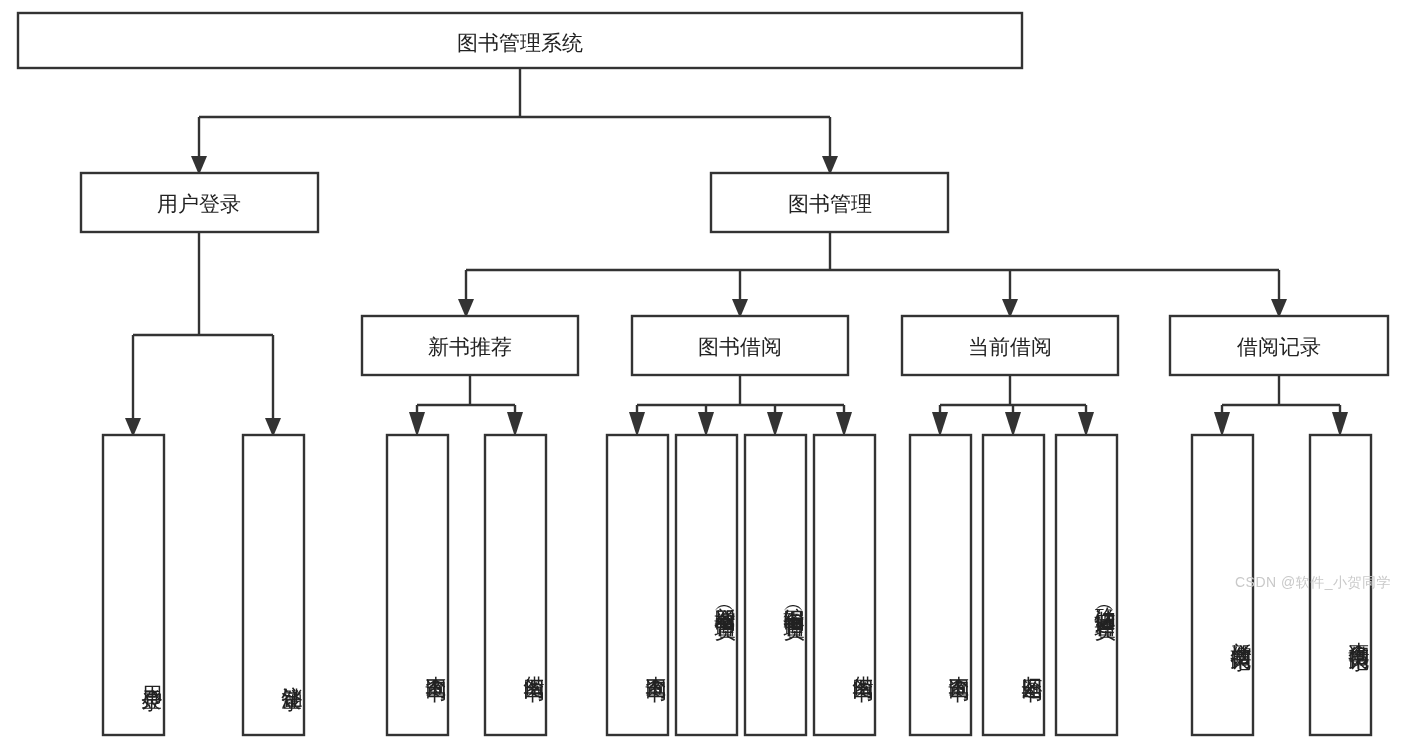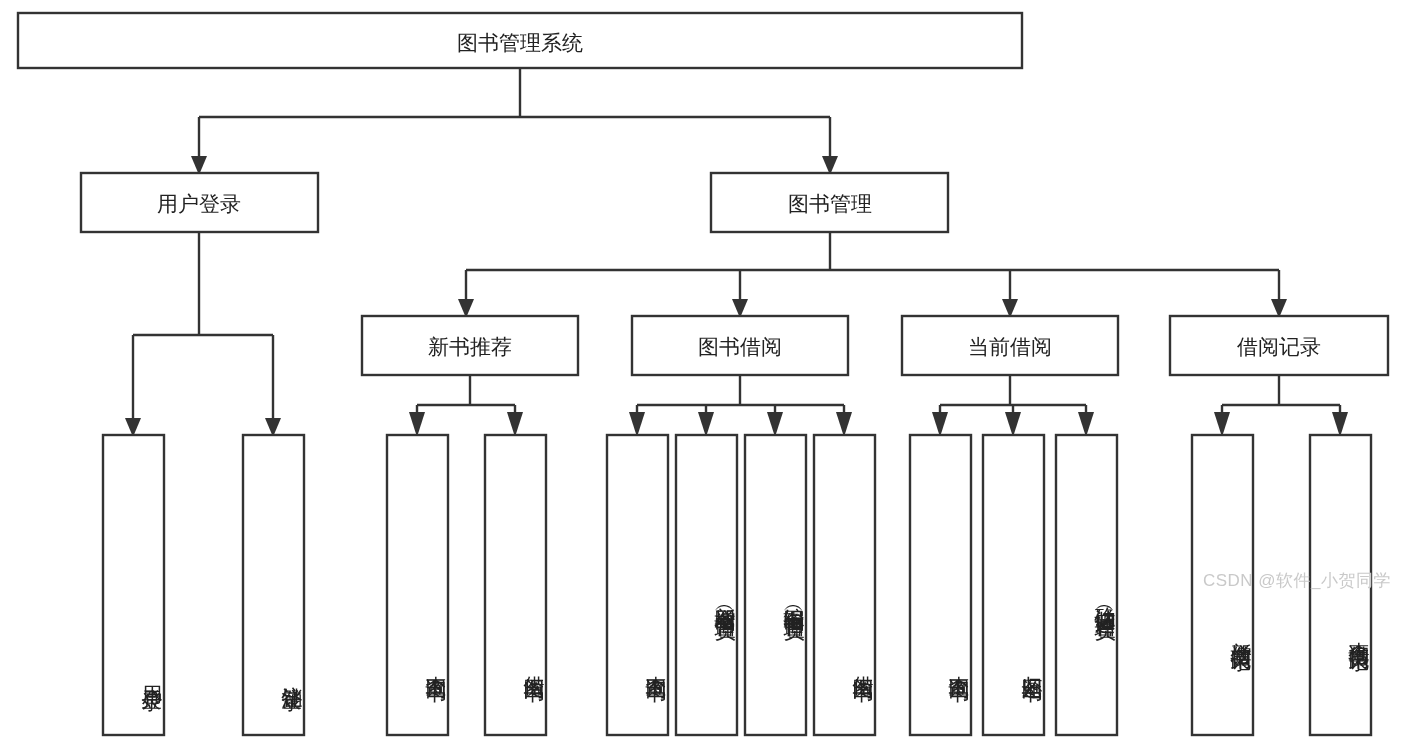--- a/index.html
+++ b/index.html
@@ -63,21 +63,21 @@
     pointer-events: none;
     display: flex;
     align-items: flex-start;
     justify-content: center;
   }
   .watermark {
     position: absolute;
     right: 14px;
     bottom: 6px;
     font-family: "Liberation Sans", "DejaVu Sans", sans-serif;
-    font-size: 17px;
+    font-size: 14px;
     color: #c9c9c9;
     letter-spacing: 0.5px;
     user-select: none;
     white-space: nowrap;
   }
 </style>
 </head>
 <body>
 
 <div id="diagram-root">

